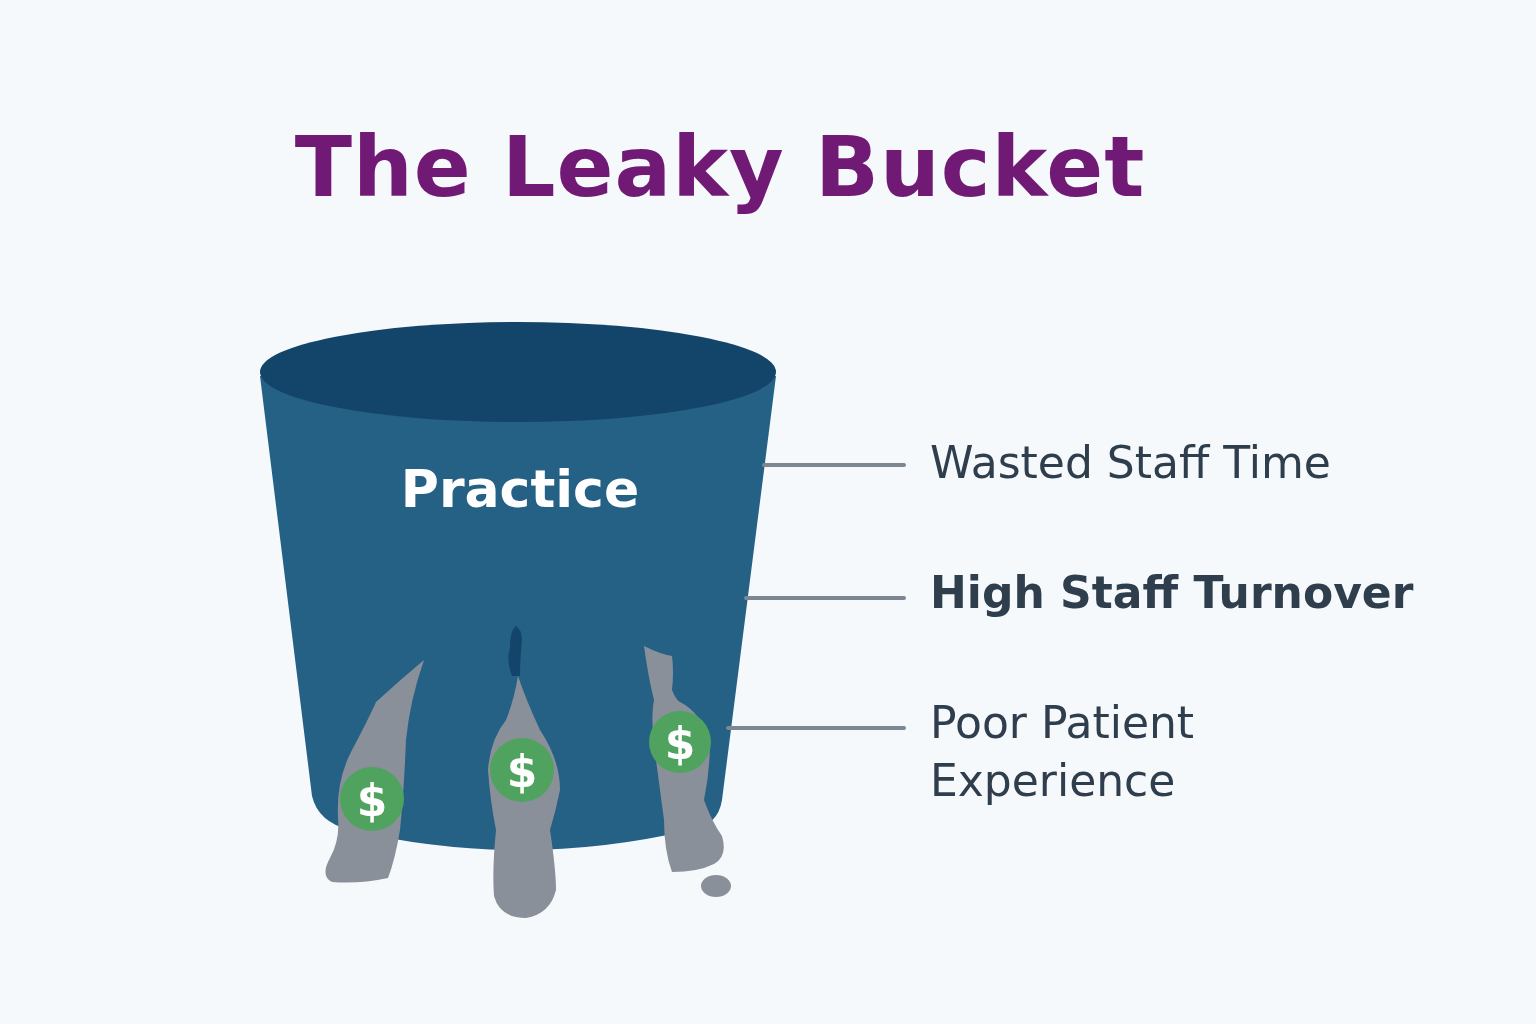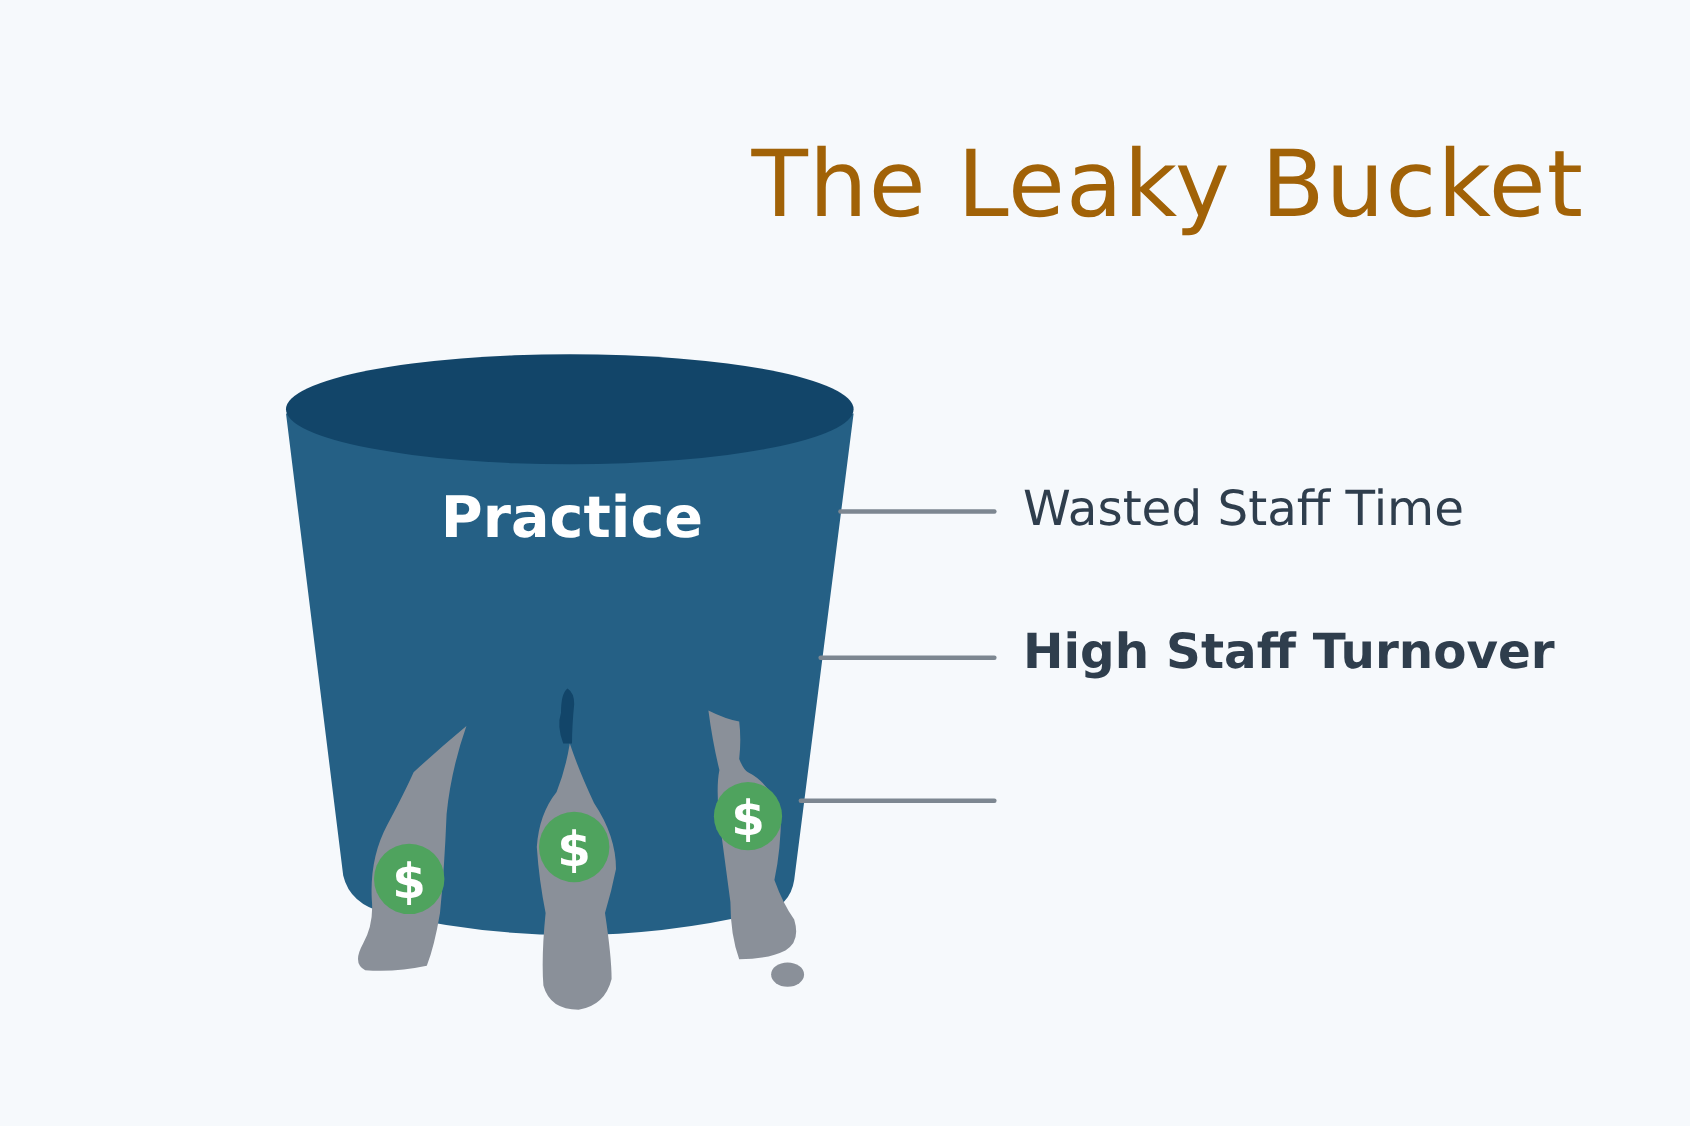--- a/index.html
+++ b/index.html
@@ -4,28 +4,28 @@
 <style>
   html, body { margin: 0; padding: 0; }
   body {
     width: 1536px; height: 1024px; overflow: hidden;
     background: #f6f9fc;
     position: relative;
     font-family: "DejaVu Sans", "Liberation Sans", sans-serif;
   }
   .title {
     position: absolute; left: 0; top: 118px; width: 1440px;
-    text-align: right;
-    font-size: 84px; font-weight: normal; color: #a16207;
+    text-align: center;
+    font-size: 84px; font-weight: bold; color: #701a75;
     letter-spacing: 1px;
     margin: 0;
   }
   svg.art { position: absolute; left: 0; top: 0; }
   .bucket-label {
-    position: absolute; left: 360px; top: 436px; width: 320px;
+    position: absolute; left: 360px; top: 454px; width: 320px;
     text-align: center; color: #ffffff;
     font-size: 52px; font-weight: bold; line-height: 70px;
   }
   .bucket-label span { display: block; }
   .leak-label {
     position: absolute; left: 930px;
     font-size: 44px; color: #2f3e4d; line-height: 58px;
     font-family: "DejaVu Sans", sans-serif;
   }
   .leak-label span { display: block; }
@@ -71,13 +71,15 @@
   <span>Practice</span>
 </div>
 
 <div class="leak-label" style="top:434px;text-align:center;">
   <span>Wasted Staff Time</span>
 </div>
 <div class="leak-label" style="top:564px;font-weight:bold;">
   <span>High Staff Turnover</span>
 </div>
 <div class="leak-label" style="top:694px;">
+  <span>Poor Patient</span>
+  <span>Experience</span>
 </div>
 
 </body></html>

